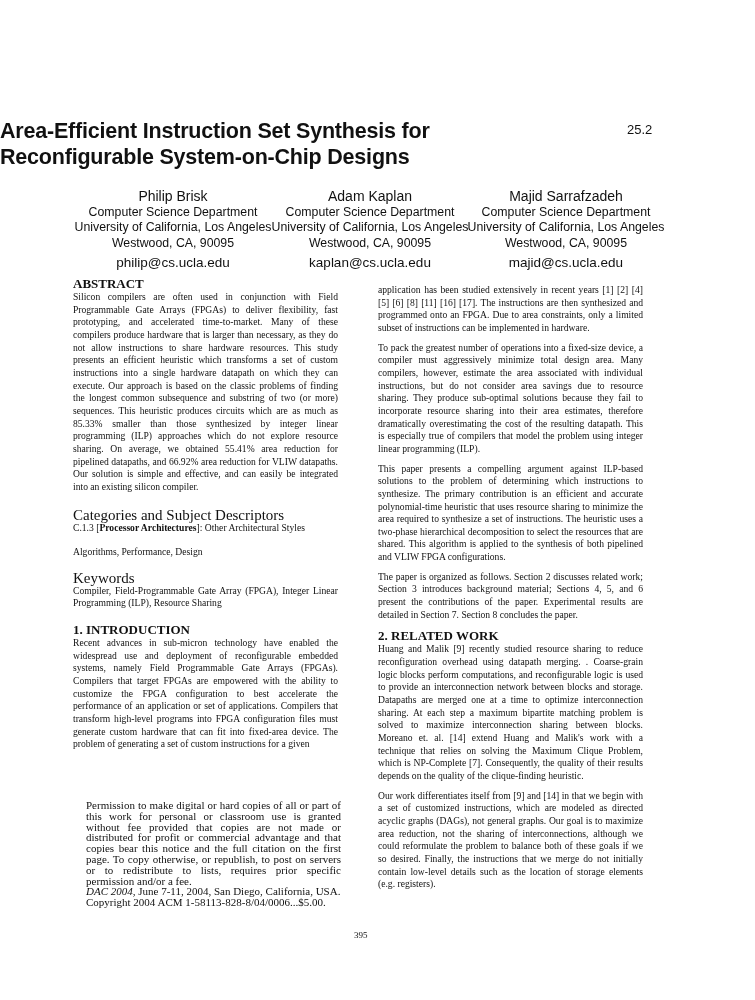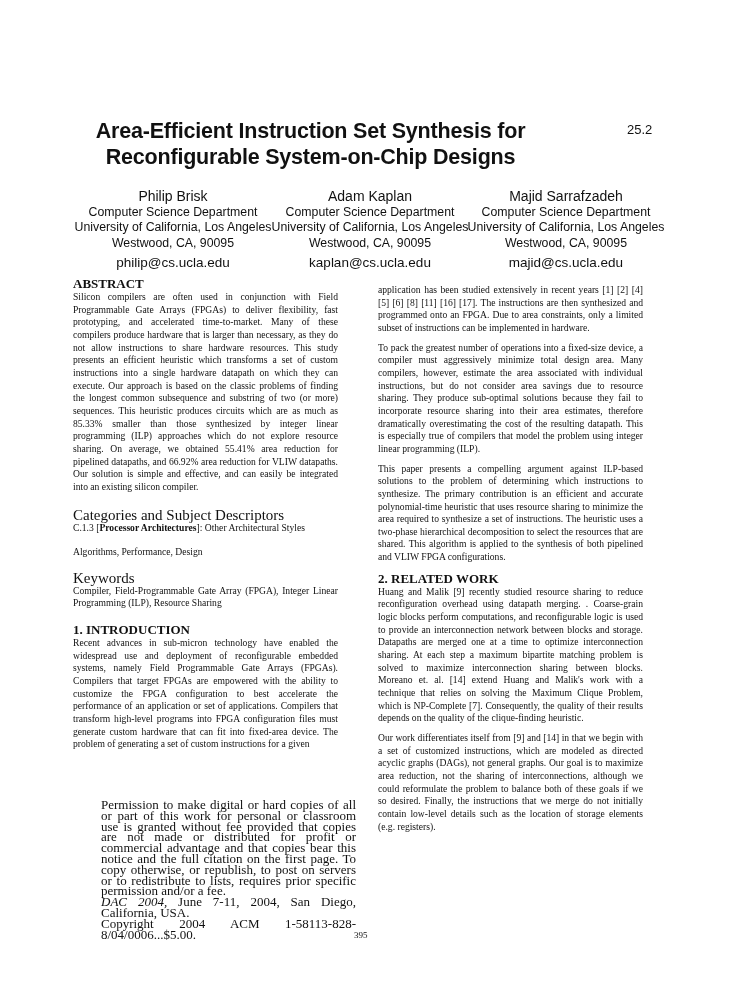--- a/index.html
+++ b/index.html
@@ -1,36 +1,36 @@
 <!DOCTYPE html>
 <html><head>
 <meta charset="utf-8">
 <style>
   html, body { margin: 0; padding: 0; background: #ffffff; }
   body { width: 755px; height: 1000px; position: relative; overflow: hidden; color: #111; }
   .sans { font-family: "Liberation Sans", sans-serif; }
   .serif { font-family: "Liberation Serif", serif; }
   #session-num { position: absolute; left: 627px; top: 78px; font-size: 13px; margin-top: 44px; }
-  #title { position: absolute; left: 0; width: 621px; top: 118px; text-align: center; font-weight: bold; font-size: 21.5px; line-height: 26px; letter-spacing: -0.2px; }
+  #title { position: absolute; left: 0; width: 621px; top: 118px; font-weight: bold; font-size: 21.5px; line-height: 26px; letter-spacing: -0.2px; }
   .author { position: absolute; top: 188px; width: 200px; text-align: center; font-size: 12.3px; line-height: 15.4px; }
   .author .name { font-size: 14px; line-height: 17px; }
   .author .email { font-size: 13.5px; margin-top: 4px; }
   #author-0 { left: 69px; width: 208px; }
   #author-1 { left: 267px; width: 206px; }
   #author-2 { left: 466px; width: 200px; }
 
   .col { position: absolute; width: 265px; font-size: 9.6px; line-height: 12.65px; text-align: justify; }
   #left-col { left: 73px; top: 276px; }
   #right-col { left: 378px; top: 284px; }
   .col p { margin: 0 0 7px 0; }
   .col h2 { margin: 0; font-size: 13px; font-weight: bold; line-height: 15px; }
   .col h3 { margin: 0; font-size: 15px; font-weight: normal; line-height: 14px; }
   .sec { margin-bottom: 14px; }
   .sec-tight { margin-bottom: 12px; }
-  #permission { position: absolute; left: 101px; top: 800px; width: 255px; font-size: 13px; line-height: 10.8px; text-align: justify; }
+  #permission { position: absolute; left: 86px; top: 800px; width: 255px; font-size: 11px; line-height: 10.8px; text-align: justify; }
   #permission p { margin: 0; }
   #page-number { position: absolute; left: 354px; top: 930px; font-size: 9px; }
 </style>
 </head>
 <body>
 
 <div id="session-num" class="sans">25.2</div>
 
 <div id="title" class="sans">
   <div>Area-Efficient Instruction Set Synthesis for</div>
@@ -84,18 +84,19 @@
 <div id="permission" class="serif">
   <p>Permission to make digital or hard copies of all or part of this work for personal or classroom use is granted without fee provided that copies are not made or distributed for profit or commercial advantage and that copies bear this notice and the full citation on the first page. To copy otherwise, or republish, to post on servers or to redistribute to lists, requires prior specific permission and/or a fee.</p>
   <p><i>DAC 2004,</i><span> June 7-11, 2004, San Diego, California, USA.</span></p>
   <p>Copyright 2004 ACM 1-58113-828-8/04/0006...$5.00.</p>
 </div>
 
 <div id="right-col" class="col serif">
   <p>application has been studied extensively in recent years [1] [2] [4] [5] [6] [8] [11] [16] [17]. The instructions are then synthesized and programmed onto an FPGA. Due to area constraints, only a limited subset of instructions can be implemented in hardware.</p>
   <p>To pack the greatest number of operations into a fixed-size device, a compiler must aggressively minimize total design area. Many compilers, however, estimate the area associated with individual instructions, but do not consider area savings due to resource sharing. They produce sub-optimal solutions because they fail to incorporate resource sharing into their area estimates, therefore dramatically overestimating the cost of the resulting datapath. This is especially true of compilers that model the problem using integer linear programming (ILP).</p>
   <p>This paper presents a compelling argument against ILP-based solutions to the problem of determining which instructions to synthesize. The primary contribution is an efficient and accurate polynomial-time heuristic that uses resource sharing to minimize the area required to synthesize a set of instructions. The heuristic uses a two-phase hierarchical decomposition to select the resources that are shared. This algorithm is applied to the synthesis of both pipelined and VLIW FPGA configurations.</p>
+  <p>The paper is organized as follows. Section 2 discusses related work; Section 3 introduces background material; Sections 4, 5, and 6 present the contributions of the paper. Experimental results are detailed in Section 7. Section 8 concludes the paper.</p>
   <h2>2.  RELATED WORK</h2>
   <p>Huang and Malik [9] recently studied resource sharing to reduce reconfiguration overhead using datapath merging. . Coarse-grain logic blocks perform computations, and reconfigurable logic is used to provide an interconnection network between blocks and storage. Datapaths are merged one at a time to optimize interconnection sharing. At each step a maximum bipartite matching problem is solved to maximize interconnection sharing between blocks. Moreano et. al. [14] extend Huang and Malik's work with a technique that relies on solving the Maximum Clique Problem, which is NP-Complete [7]. Consequently, the quality of their results depends on the quality of the clique-finding heuristic.</p>
   <p>Our work differentiates itself from [9] and [14] in that we begin with a set of customized instructions, which are modeled as directed acyclic graphs (DAGs), not general graphs. Our goal is to maximize area reduction, not the sharing of interconnections, although we could reformulate the problem to balance both of these goals if we so desired. Finally, the instructions that we merge do not initially contain low-level details such as the location of storage elements (e.g. registers).</p>
 </div>
 
 <div id="page-number" class="serif">395</div>
 
 </body></html>

